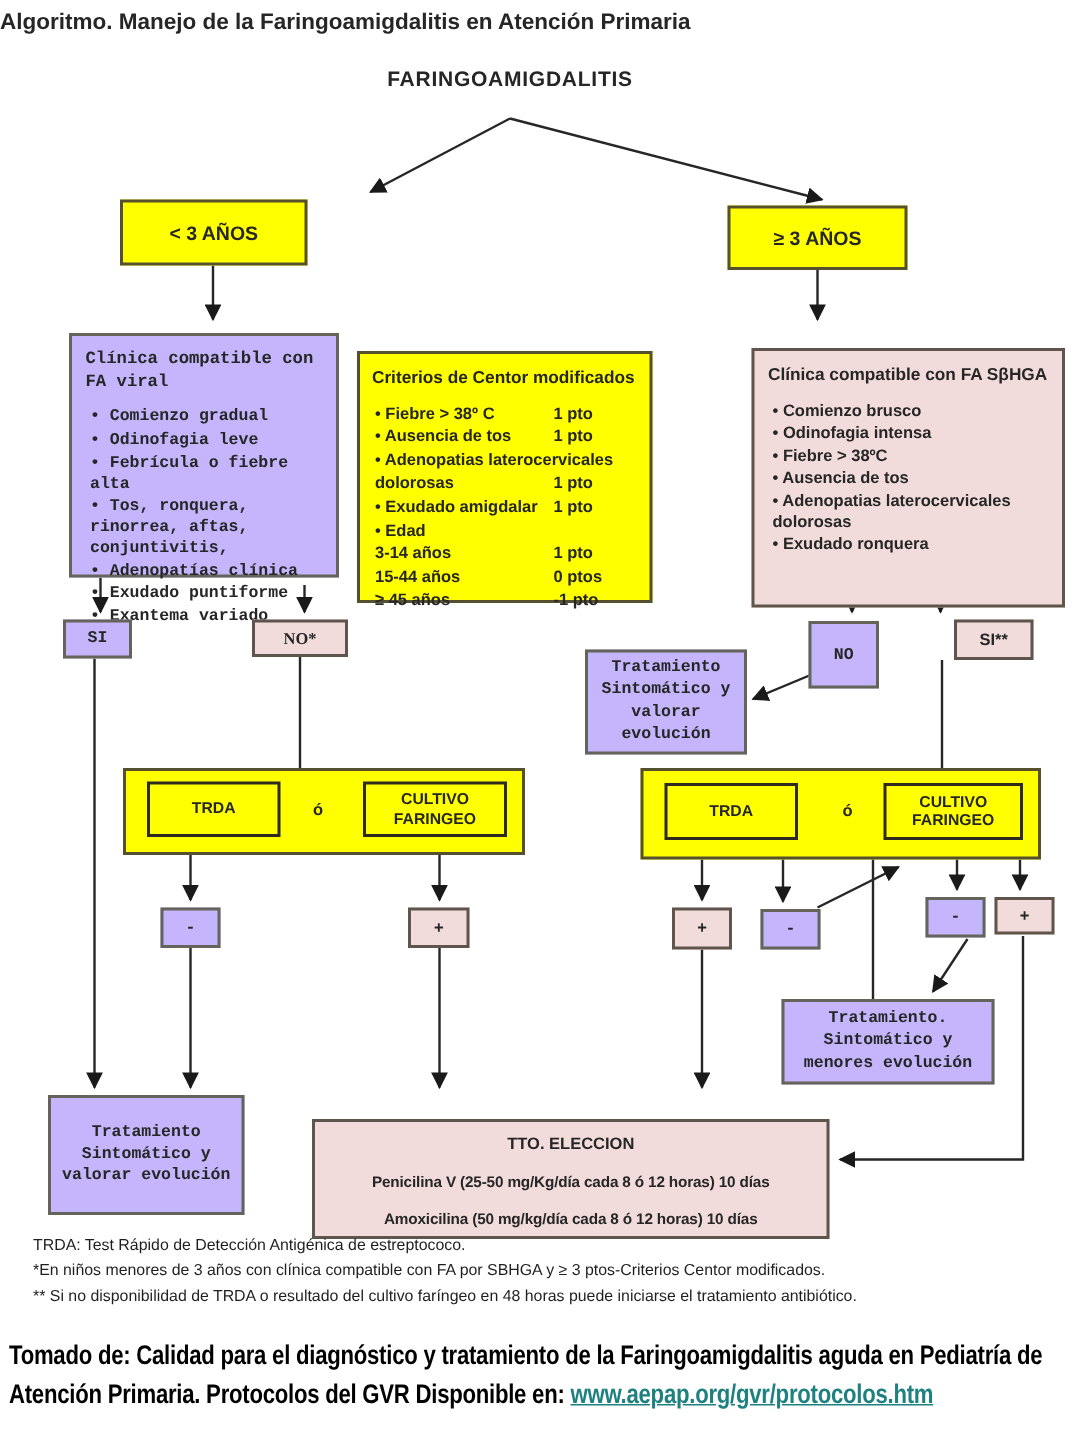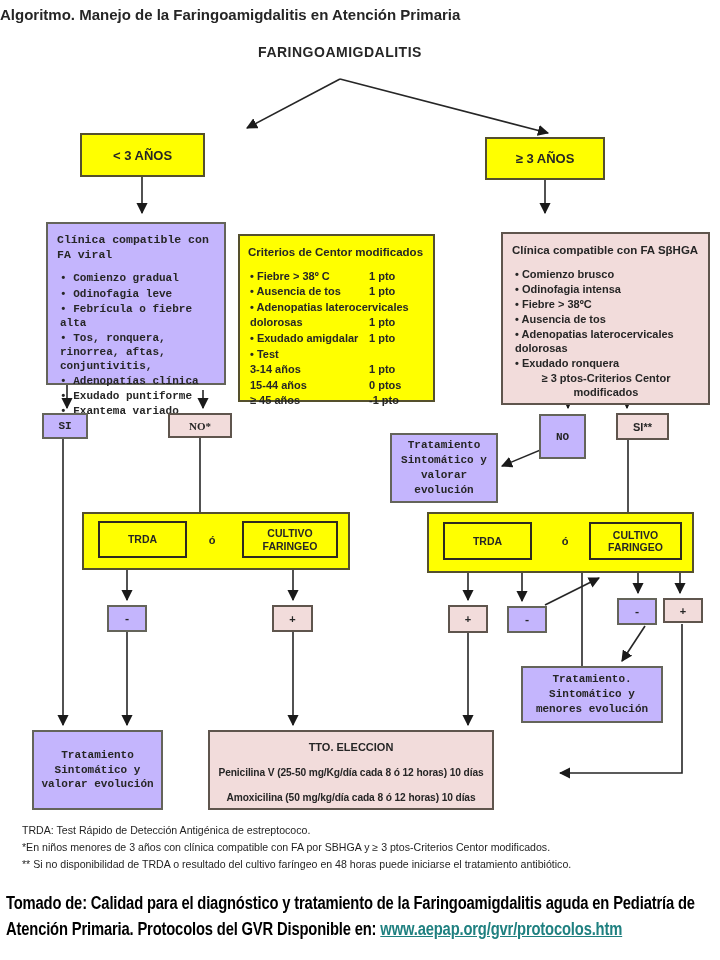--- a/index.html
+++ b/index.html
@@ -114,21 +114,21 @@
         </div>
         <div class="centor-row">
           <span class="lbl">dolorosas</span>
           <span class="pts">1 pto</span>
         </div>
         <div class="centor-row">
           <span class="lbl">• Exudado amigdalar</span>
           <span class="pts">1 pto</span>
         </div>
         <div class="centor-row">
-          <span class="lbl">• Test</span>
+          <span class="lbl">• Edad</span>
           <span class="pts"></span>
         </div>
         <div class="centor-row">
           <span class="lbl">3-14 años</span>
           <span class="pts">1 pto</span>
         </div>
         <div class="centor-row">
           <span class="lbl">15-44 años</span>
           <span class="pts">0 ptos</span>
         </div>
@@ -142,27 +142,26 @@
   <div class="abs fbox pink listbox" style="left:459px;top:232px;width:209px;height:173px;margin-left:42px;">
     <div class="box-title">Clínica compatible con FA SβHGA</div>
     <div>
         <div class="b-item">Comienzo brusco</div>
         <div class="b-item">Odinofagia intensa</div>
         <div class="b-item">Fiebre &gt; 38ºC</div>
         <div class="b-item">Ausencia de tos</div>
         <div class="b-item">Adenopatias laterocervicales dolorosas</div>
         <div class="b-item">Exudado ronquera</div>
       </div>
-    <div class="emph">≥ 3 ptos-Criterios Centor modificados</div>
   </div>
 
   <div class="abs fbox green flexc decision" style="left:42px;top:413px;width:46px;height:26px;">SI</div>
   <div class="abs fbox pink flexc decision" style="left:168px;top:413px;width:64px;height:25px;font-family:Liberation Serif, serif;">NO*</div>
   <div class="abs fbox green flexc decision" style="left:539px;top:414px;width:47px;height:45px;">NO</div>
-  <div class="abs fbox pink flexc decision" style="left:616px;top:413px;width:53px;height:27px;">SI**</div>
+  <div class="abs fbox pink flexc decision" style="left:636px;top:413px;width:53px;height:27px;">SI**</div>
 
   <div class="abs fbox green flexc tratbox" style="left:390px;top:433px;width:108px;height:70px;">Tratamiento Sintomático y valorar evolución</div>
 
   <div class="abs yellow" style="left:82px;top:512px;width:268px;height:58px;">
     <div class="abs fbox inner flexc testlbl" style="left:14px;top:7px;width:89px;height:37px;">TRDA</div>
     <div class="abs or flexc" style="left:118px;top:7px;width:20px;height:37px;">ó</div>
     <div class="abs fbox inner flexc testlbl" style="left:158px;top:7px;width:96px;height:37px;">CULTIVO FARINGEO</div>
   </div>
 
   <div class="abs yellow" style="left:427px;top:512px;width:267px;height:61px;">
@@ -175,21 +174,21 @@
   <div class="abs fbox pink flexc decision" style="left:272px;top:605px;width:41px;height:27px;">+</div>
   <div class="abs fbox pink flexc decision" style="left:448px;top:605px;width:40px;height:28px;">+</div>
   <div class="abs fbox green flexc decision" style="left:507px;top:606px;width:40px;height:27px;">-</div>
   <div class="abs fbox green flexc decision" style="left:617px;top:598px;width:40px;height:27px;">-</div>
   <div class="abs fbox pink flexc decision" style="left:663px;top:598px;width:40px;height:25px;">+</div>
 
   <div class="abs fbox green flexc tratbox" style="left:521px;top:666px;width:142px;height:57px;">Tratamiento. Sintomático y menores evolución</div>
 
   <div class="abs fbox green flexc tratbox" style="left:32px;top:730px;width:131px;height:80px;">Tratamiento Sintomático y valorar evolución</div>
 
-  <div class="abs fbox pink t-center ttobox" style="left:208px;top:730px;width:286px;height:80px;">
+  <div class="abs fbox pink t-center ttobox" style="left:208px;top:746px;width:345px;height:80px;">
     <div class="tto-title">TTO. ELECCION</div>
     <div class="tto-line">Penicilina V (25-50 mg/Kg/día cada 8 ó 12 horas) 10 días</div>
     <div class="tto-line">Amoxicilina (50 mg/kg/día cada 8 ó 12 horas) 10 días</div>
   </div>
 
   <div class="abs footnotes">
       <div class="footnote-line">TRDA: Test Rápido de Detección Antigénica de estreptococo.</div>
       <div class="footnote-line">*En niños menores de 3 años con clínica compatible con FA por SBHGA y ≥ 3 ptos-Criterios Centor modificados.</div>
       <div class="footnote-line">** Si no disponibilidad de TRDA o resultado del cultivo faríngeo en 48 horas puede iniciarse el tratamiento antibiótico.</div>
     </div>

